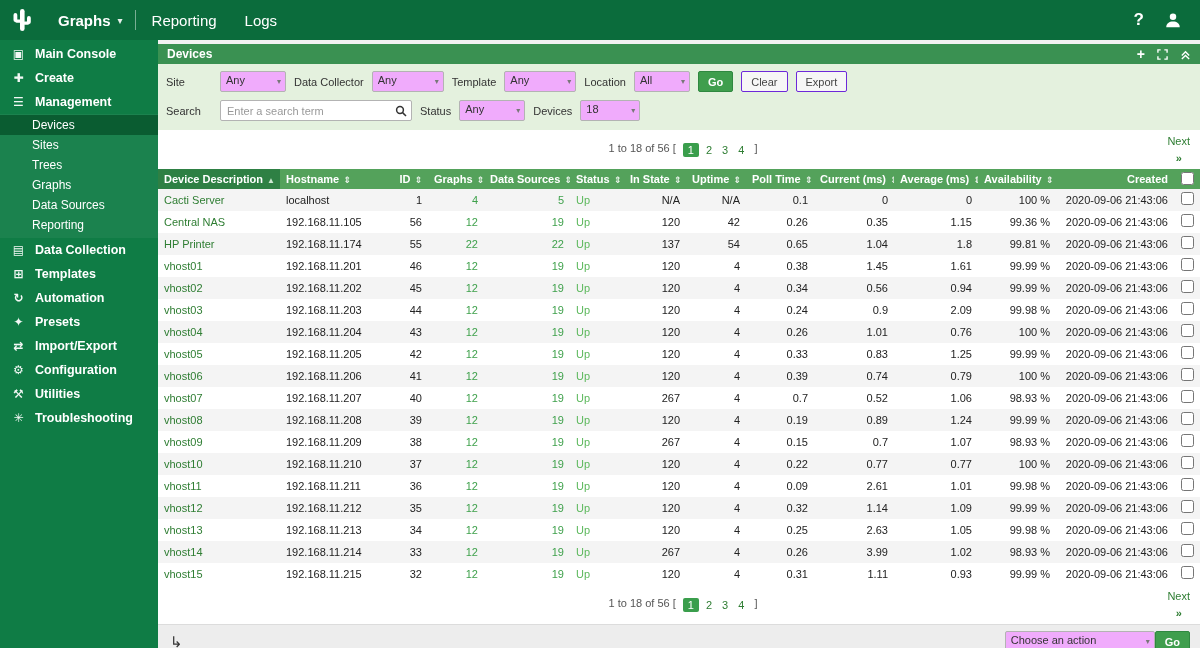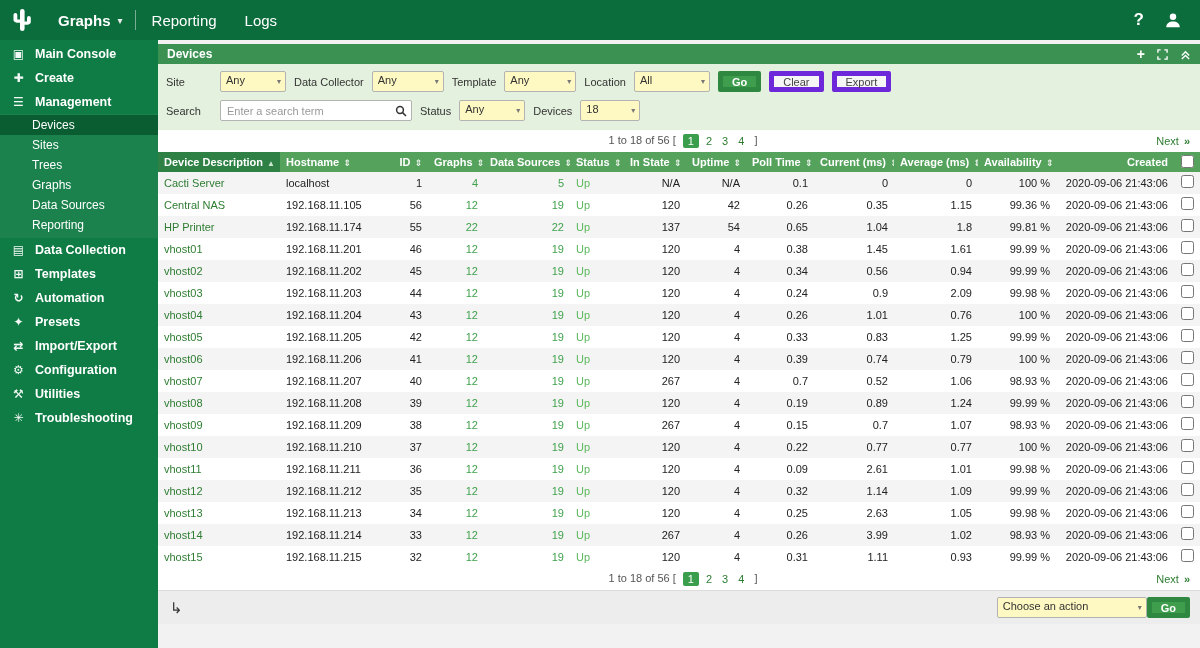--- a/index.html
+++ b/index.html
@@ -37,46 +37,46 @@
   .panel-header { background:#3a9152; color:#fff; font-weight:bold; font-size:12px; padding:3px 9px; display:flex; align-items:center; }
   .ph-icons { margin-left:auto; display:flex; align-items:center; gap:12px; }
   .ph-ic { cursor:pointer; display:flex; align-items:center; font-size:14px; line-height:12px; font-weight:bold; }
 
   .filterbox { background:#e4f1de; padding:3px 8px 5px 8px; }
   .filter-row { display:flex; align-items:center; gap:8px; height:29px; font-size:11px; color:#333; }
   .flabel-first { width:46px; }
   .sel { position:relative; display:inline-flex; align-items:center; }
   select {
     appearance:none; -webkit-appearance:none; -moz-appearance:none;
-    border:1px solid #b3b3b3; background:#fef9c3; font-size:11px; height:21px;
+    border:1px solid #b3b3b3; background:#f0abfc; font-size:11px; height:21px;
     padding:0 16px 4px 5px; border-radius:2px; color:#333; font-family:inherit;
   }
   .caret { position:absolute; right:5px; font-size:8px; color:#777; pointer-events:none; }
-  .w-site{width:66px}.w-coll{width:72px}.w-tmpl{width:72px}.w-loc{width:76px}.w-status{width:66px}.w-dev{width:60px}.w-action{width:150px}
+  .w-site{width:66px}.w-coll{width:72px}.w-tmpl{width:72px}.w-loc{width:56px}.w-status{width:66px}.w-dev{width:60px}.w-action{width:150px}
   .btn {
-    height:21px; padding:0 9px; font-size:11px; border:5px solid #6d28d9;
+    height:21px; padding:0 9px; font-size:11px; border:1px solid #6d28d9;
     background:#f6f6f6; border-radius:2px; color:#444; cursor:pointer; font-family:inherit;text-align:center;
   }
   .btn-go { background:#3f9e4d; border-color:#2f8840; color:#fff; font-weight:bold; }
   .search-wrap { position:relative; display:inline-flex; align-items:center; }
   input.search {
     width:192px; height:21px; border:1px solid #b3b3b3; border-radius:2px;
     font-size:11px; padding:0 24px 0 6px; font-family:inherit; color:#333; background:#fff;
   }
   input.search::placeholder { color:#999; }
   .mag { position:absolute; right:5px; display:flex; }
 
   
   .pagebar { position:relative; display:flex; justify-content:flex-end; align-items:center;
              padding:5px 10px; background:#fff; font-size:11px; color:#555; }
   .pagebar-center { position:absolute; left:8px; right:0; text-align:center; }
   .pages { display:inline-flex; gap:4px; margin:0 4px; vertical-align:middle; }
   .page-link { color:#2e7d32; cursor:pointer; padding:1px 3px; }
   .page-current { background:#3a9e4c; color:#fff; padding:1px 5px; border-radius:2px; cursor:default; }
-  .next { color:#2e7d32; cursor:pointer; display:inline-flex; gap:5px; align-items:center; z-index:1; }
+  .next { color:#2e7d32; cursor:pointer; display:inline-flex; gap:5px; align-items:center; z-index:1;flex-direction:column; }
   .next-arrows { font-weight:bold; }
 
   
   table.devices { width:100%; border-collapse:collapse; table-layout:fixed; font-size:11px; background:#fff; }
   .devices th {
     background:#54a25b; color:#fff; font-weight:bold; padding:4px 6px;
     text-align:left; white-space:nowrap; overflow:hidden; cursor:pointer;
   }
   .devices th.right { text-align:right; }
   .devices th.sorted { background:#2e8044; }

